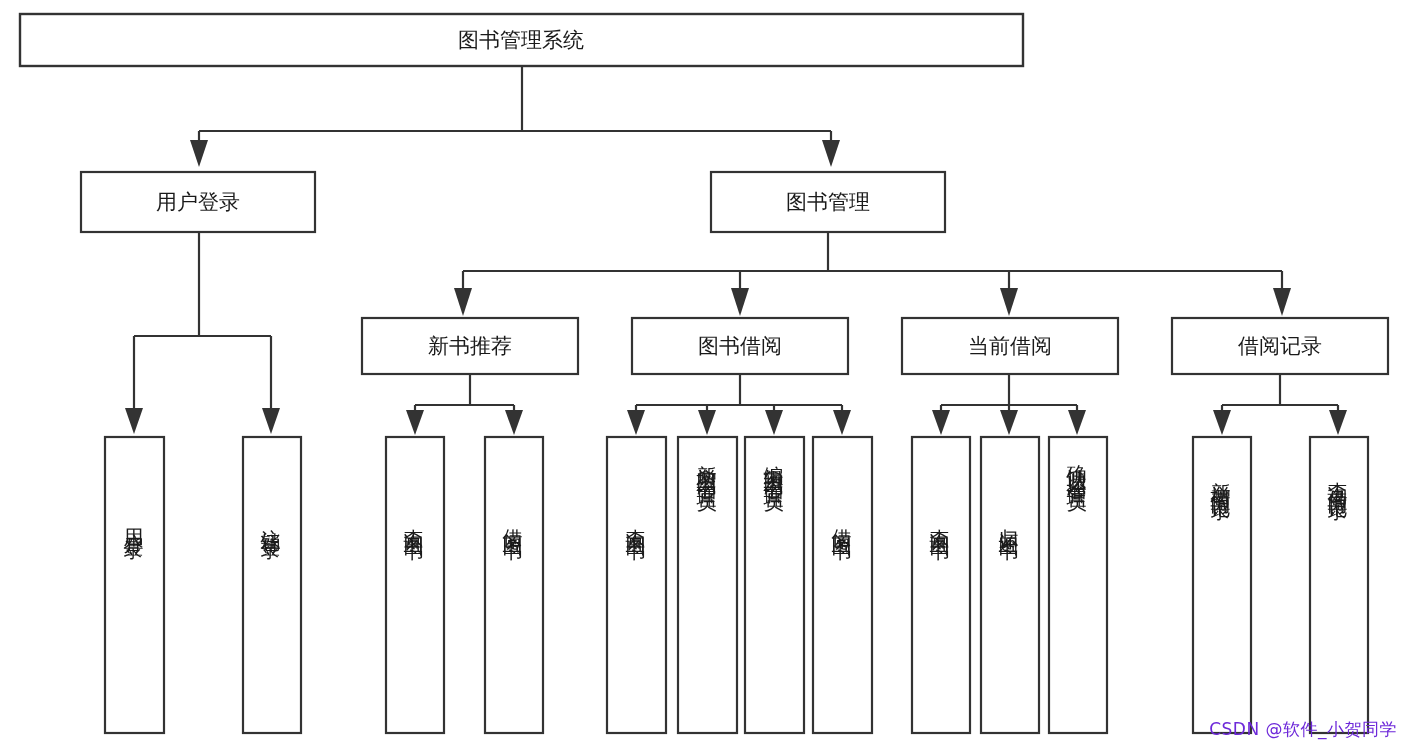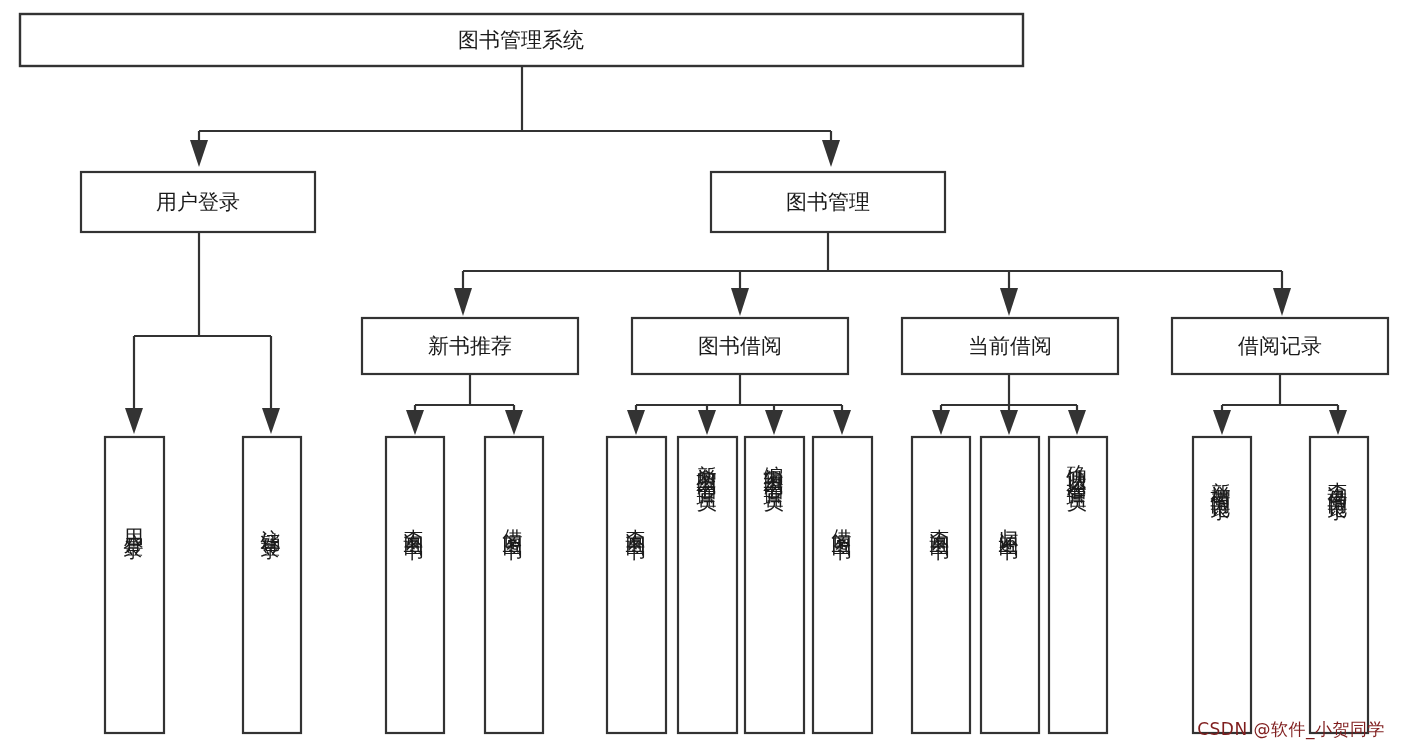--- a/index.html
+++ b/index.html
@@ -59,25 +59,25 @@
     font-family: "DejaVu Sans", "Liberation Sans", sans-serif;
     font-size: 20px;
     fill: #1a1a1a;
     writing-mode: vertical-rl;
     text-orientation: upright;
     glyph-orientation-vertical: 0deg;
     letter-spacing: 4px;
   }
   .watermark {
     position: absolute;
-    right: 20px;
+    right: 8px;
     bottom: 6px;
     font-family: "DejaVu Sans", "Liberation Sans", sans-serif;
     font-size: 17px;
-    color: #7f1d1d;
+    color: #6d28d9;
     letter-spacing: 0.5px;
     user-select: none;
     white-space: nowrap;
   }
 </style>
 </head>
 <body>
 
 <div id="diagram-root">
 

